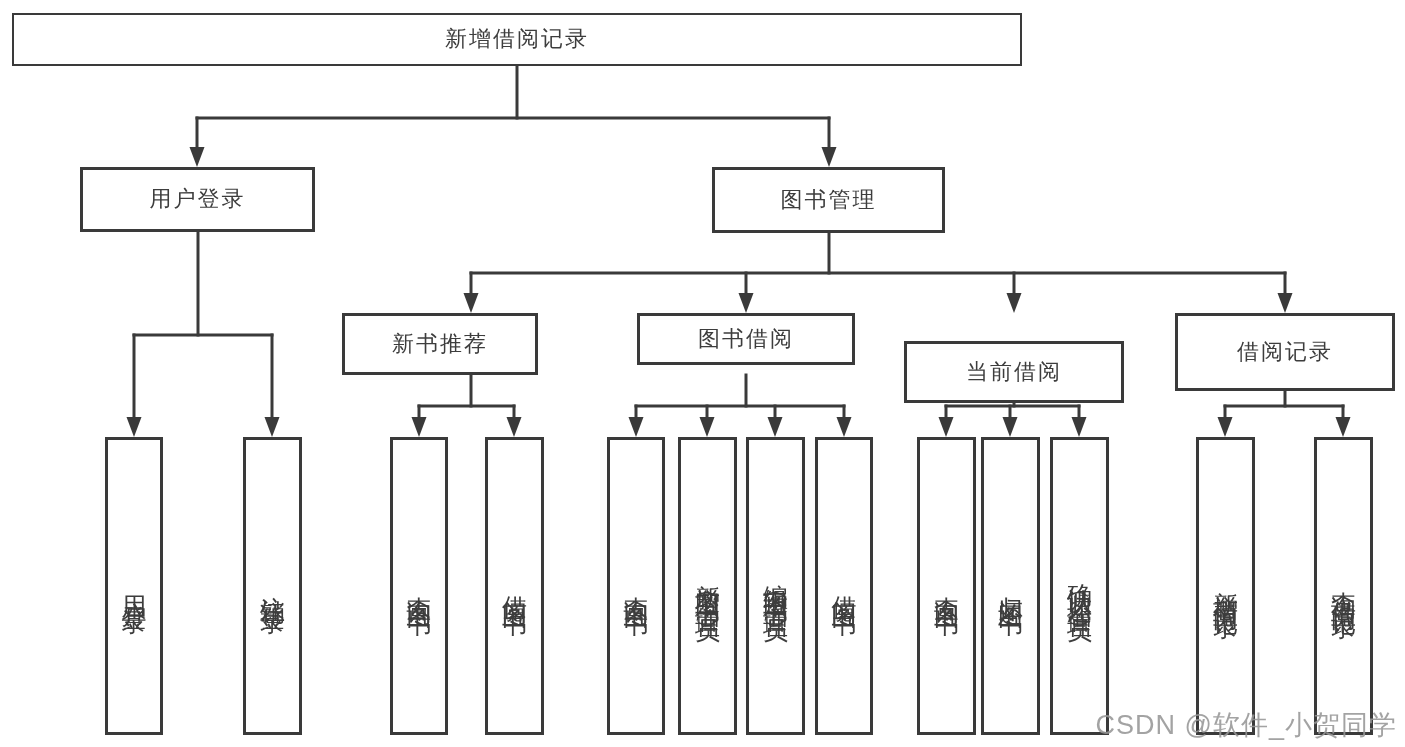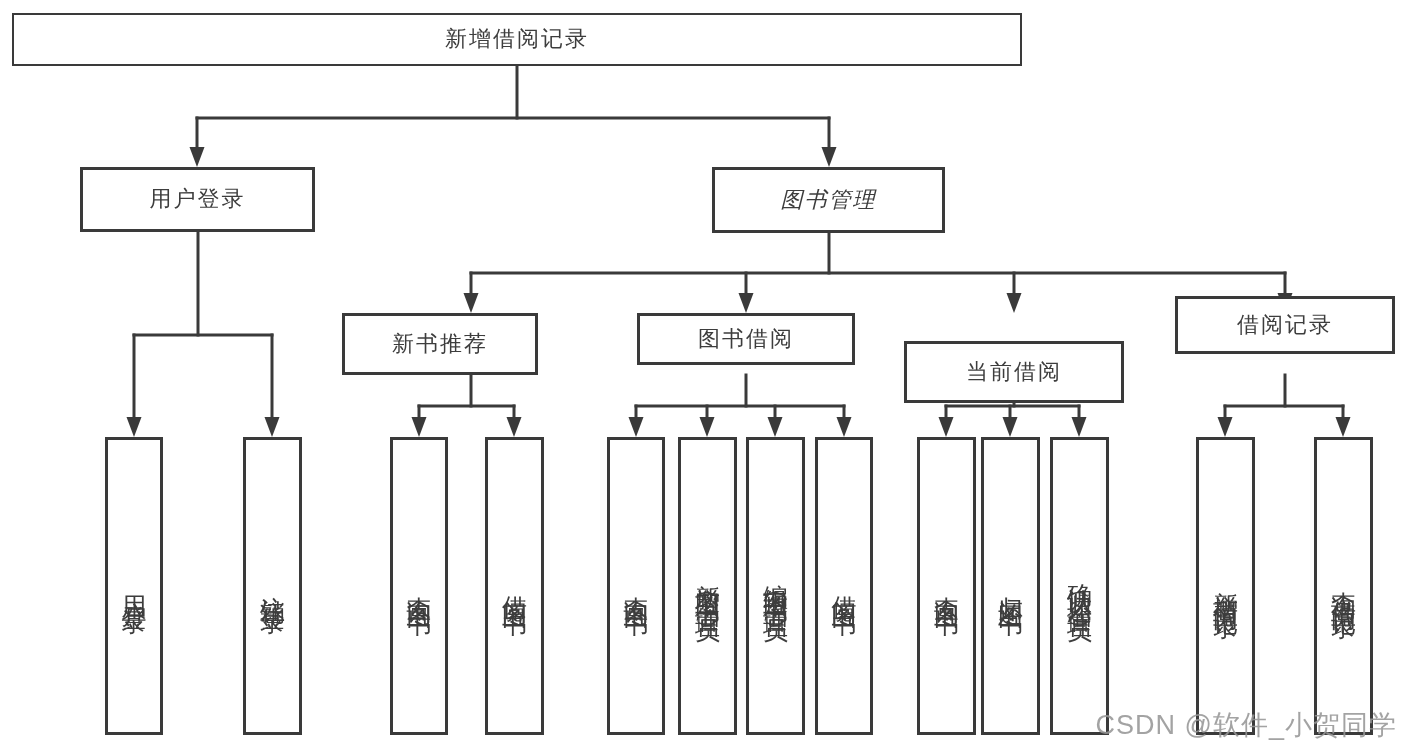--- a/index.html
+++ b/index.html
@@ -118,26 +118,26 @@
       <path d="M1002.5,417 L1017.5,417 L1010,437 Z"></path>
       <path d="M1071.5,417 L1086.5,417 L1079,437 Z"></path>
       <path d="M1217.5,417 L1232.5,417 L1225,437 Z"></path>
       <path d="M1335.5,417 L1350.5,417 L1343,437 Z"></path>
     </g>
   </svg>
 
   <div class="box h-box root-box" style="left:12px; top:13px; width:1010px; height:53px;">新增借阅记录</div>
 
   <div class="box h-box" style="left:80px; top:167px; width:235px; height:65px;">用户登录</div>
-  <div class="box h-box" style="left:712px; top:167px; width:233px; height:66px;font-style:italic;">图书管理</div>
+  <div class="box h-box" style="left:712px; top:167px; width:233px; height:66px;">图书管理</div>
 
   <div class="box h-box" style="left:342px; top:313px; width:196px; height:62px;">新书推荐</div>
   <div class="box h-box" style="left:637px; top:313px; width:218px; height:52px;">图书借阅</div>
   <div class="box h-box" style="left:904px; top:313px; width:220px; height:62px;margin-top:28px;">当前借阅</div>
-  <div class="box h-box" style="left:1175px; top:296px; width:220px; height:58px;">借阅记录</div>
+  <div class="box h-box" style="left:1175px; top:313px; width:220px; height:78px;">借阅记录</div>
 
   <div class="box v-box" style="left:105px; top:437px; width:58px; height:298px;">用户登录</div>
   <div class="box v-box" style="left:243px; top:437px; width:59px; height:298px;">注销登录</div>
 
   <div class="box v-box" style="left:390px; top:437px; width:58px; height:298px;">查询图书</div>
   <div class="box v-box" style="left:485px; top:437px; width:59px; height:298px;">借阅图书</div>
 
   <div class="box v-box" style="left:607px; top:437px; width:58px; height:298px;">查询图书</div>
   <div class="box v-box" style="left:678px; top:437px; width:59px; height:298px;">新增图书（管理员）</div>
   <div class="box v-box" style="left:746px; top:437px; width:59px; height:298px;">编辑图书（管理员）</div>

